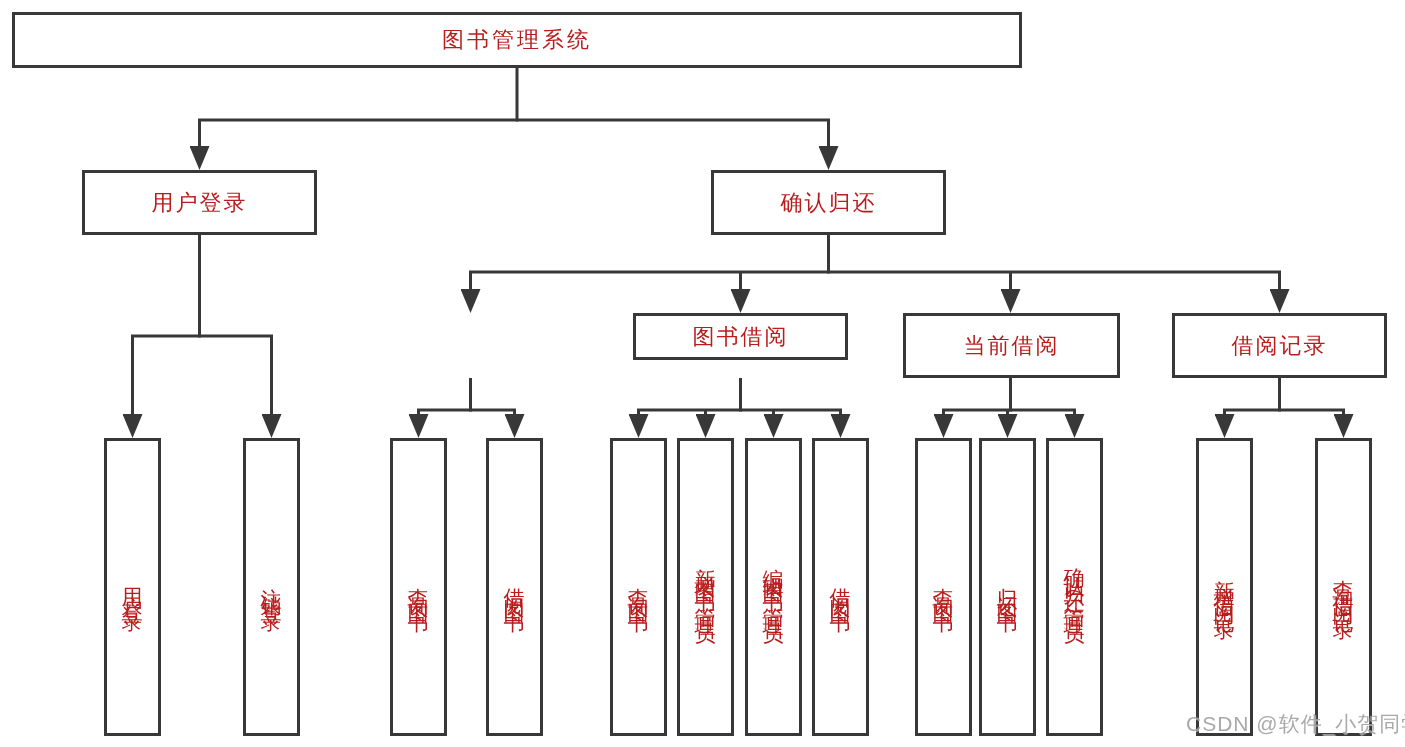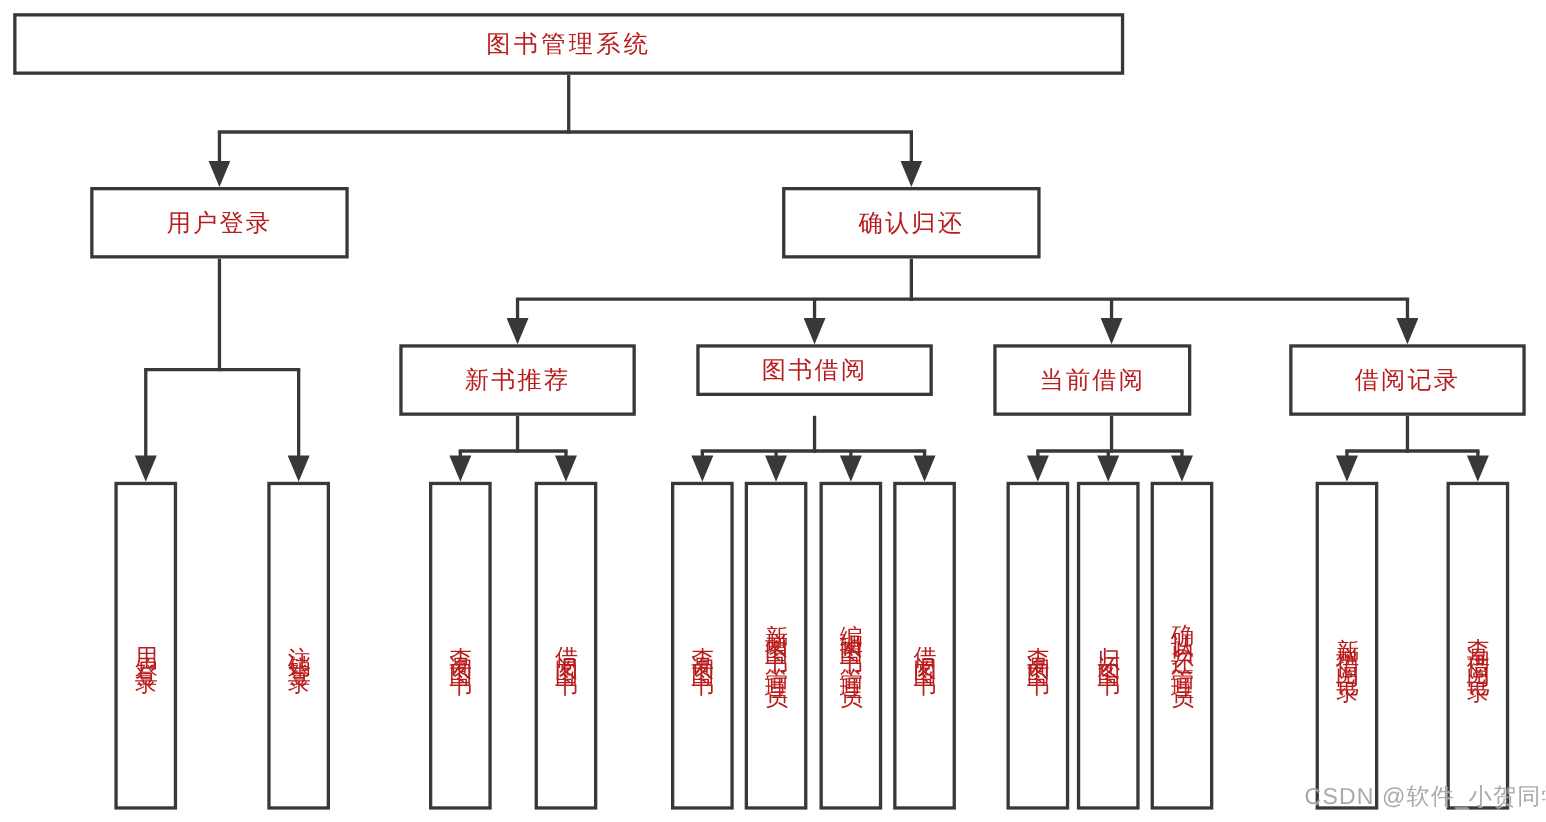--- a/index.html
+++ b/index.html
@@ -122,27 +122,24 @@
     <span>图书管理系统</span>
   </div>
 
   <div class="node node-h" style="left:82px;top:170px;width:235px;height:65px">
     <span>用户登录</span>
   </div>
   <div class="node node-h" style="left:711px;top:170px;width:235px;height:65px">
     <span>确认归还</span>
   </div>
 
-  <div class="node node-h" style="left:363px;top:313px;width:215px;height:65px">
-    <span>新书推荐</span>
-  </div>
   <div class="node node-h" style="left:633px;top:313px;width:215px;height:47px">
     <span>图书借阅</span>
   </div>
-  <div class="node node-h" style="left:903px;top:313px;width:180px;height:65px">
+  <div class="node node-h" style="left:903px;top:313px;width:217px;height:65px">
     <span>当前借阅</span>
   </div>
   <div class="node node-h" style="left:1172px;top:313px;width:215px;height:65px">
     <span>借阅记录</span>
   </div>
 
   <div class="node node-v" style="left:104px;top:438px;width:57px;height:298px">
     <span>用户登录</span>
   </div>
   <div class="node node-v" style="left:243px;top:438px;width:57px;height:298px">

